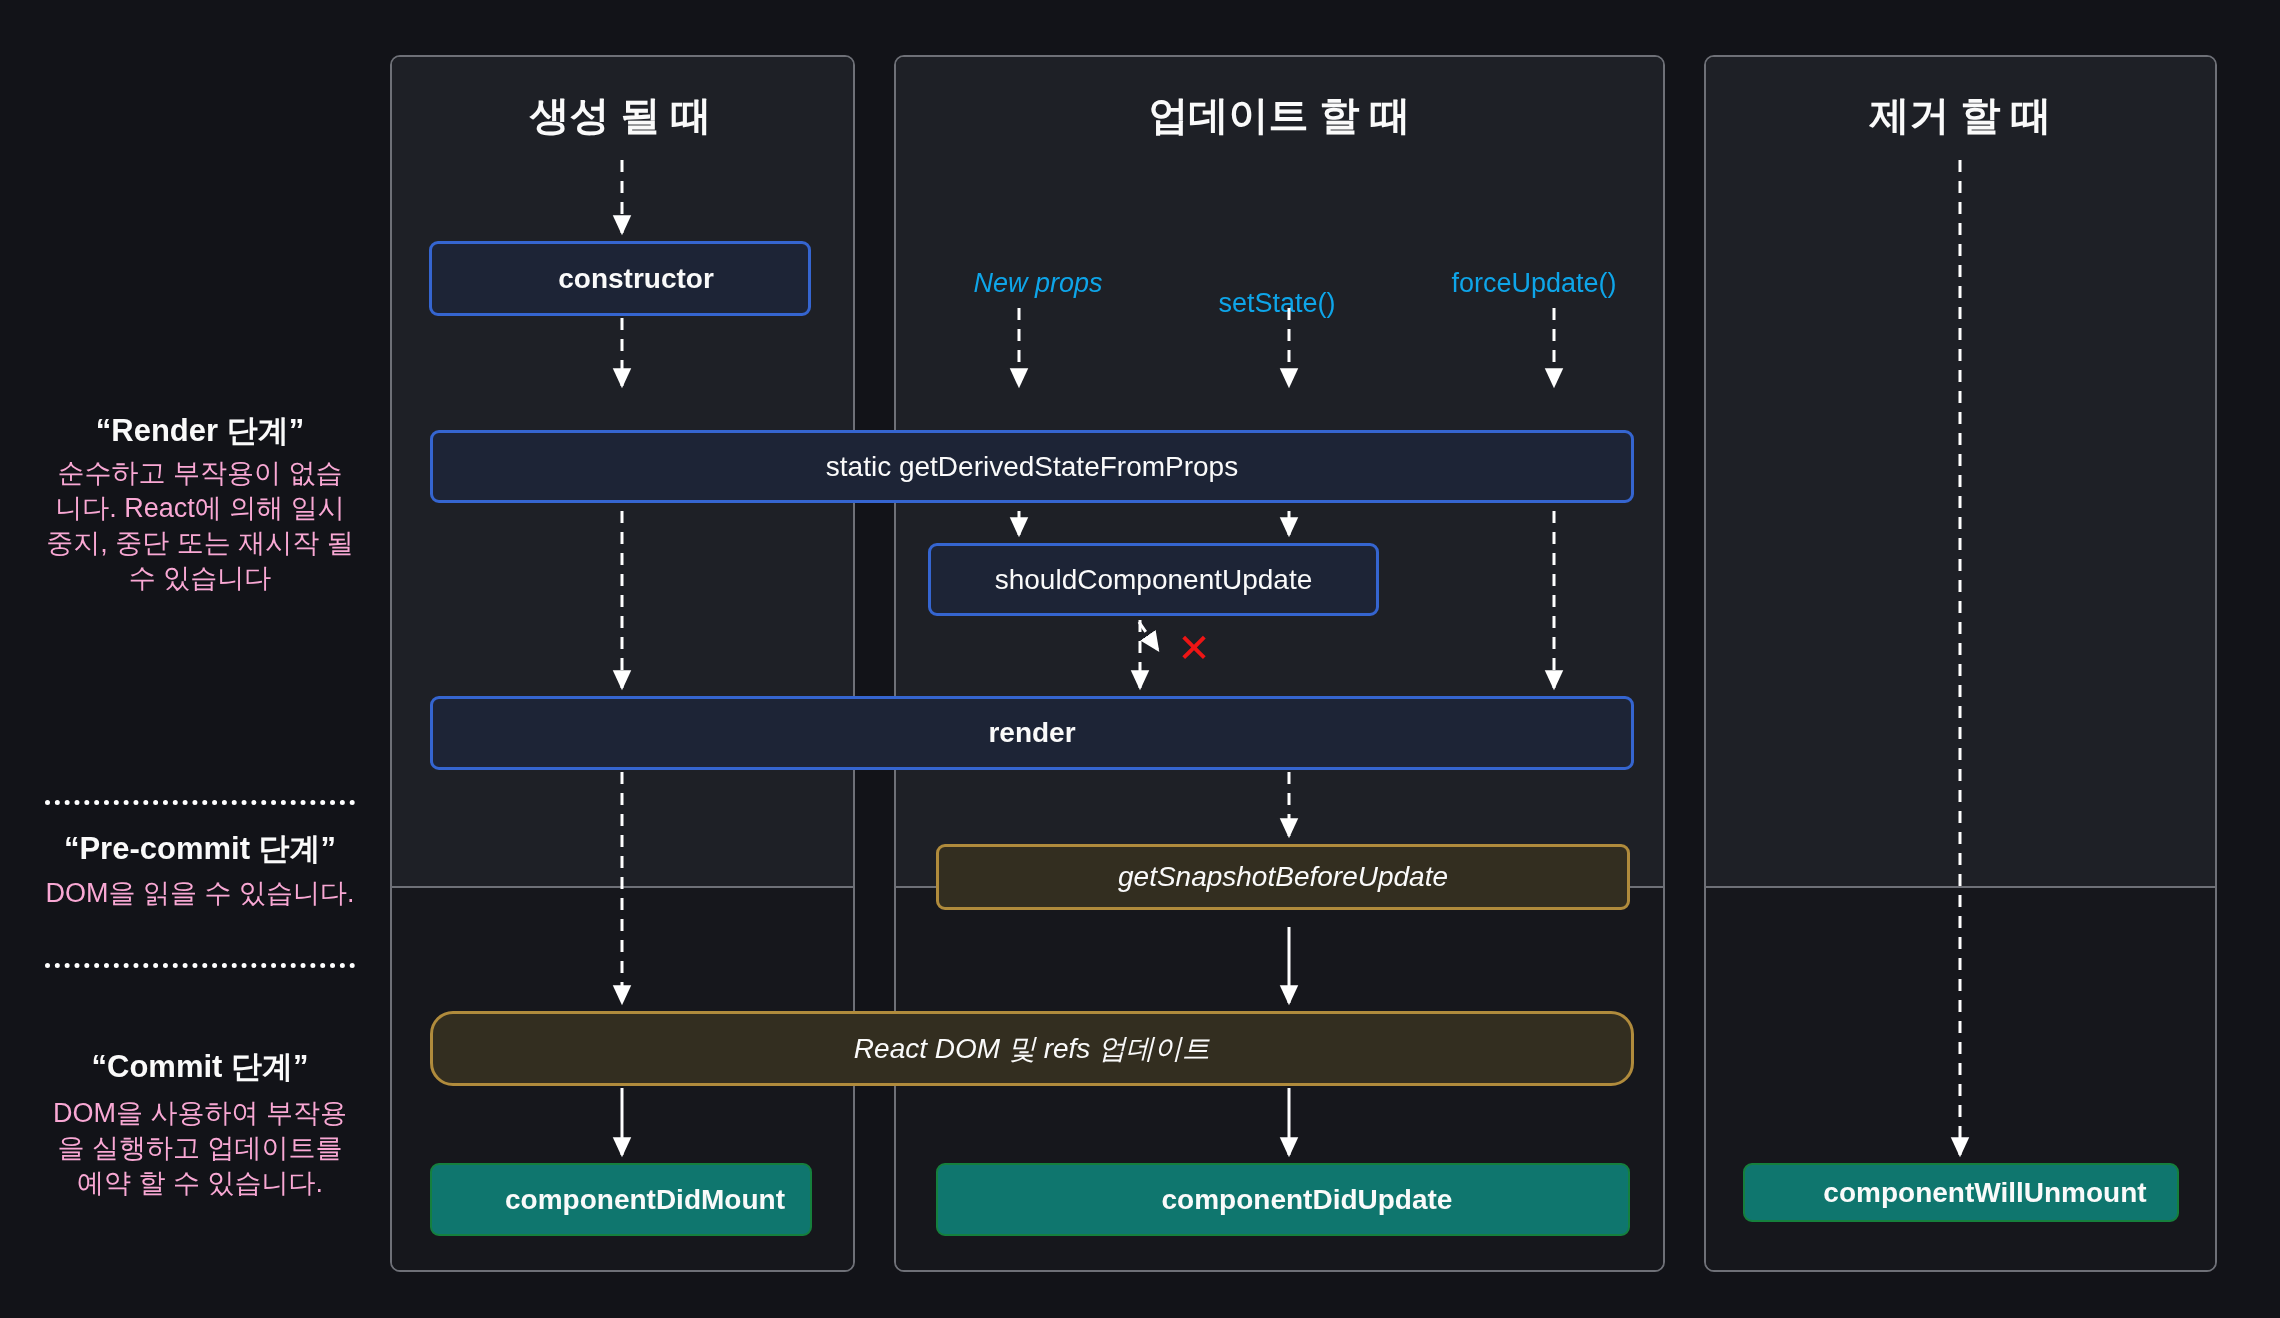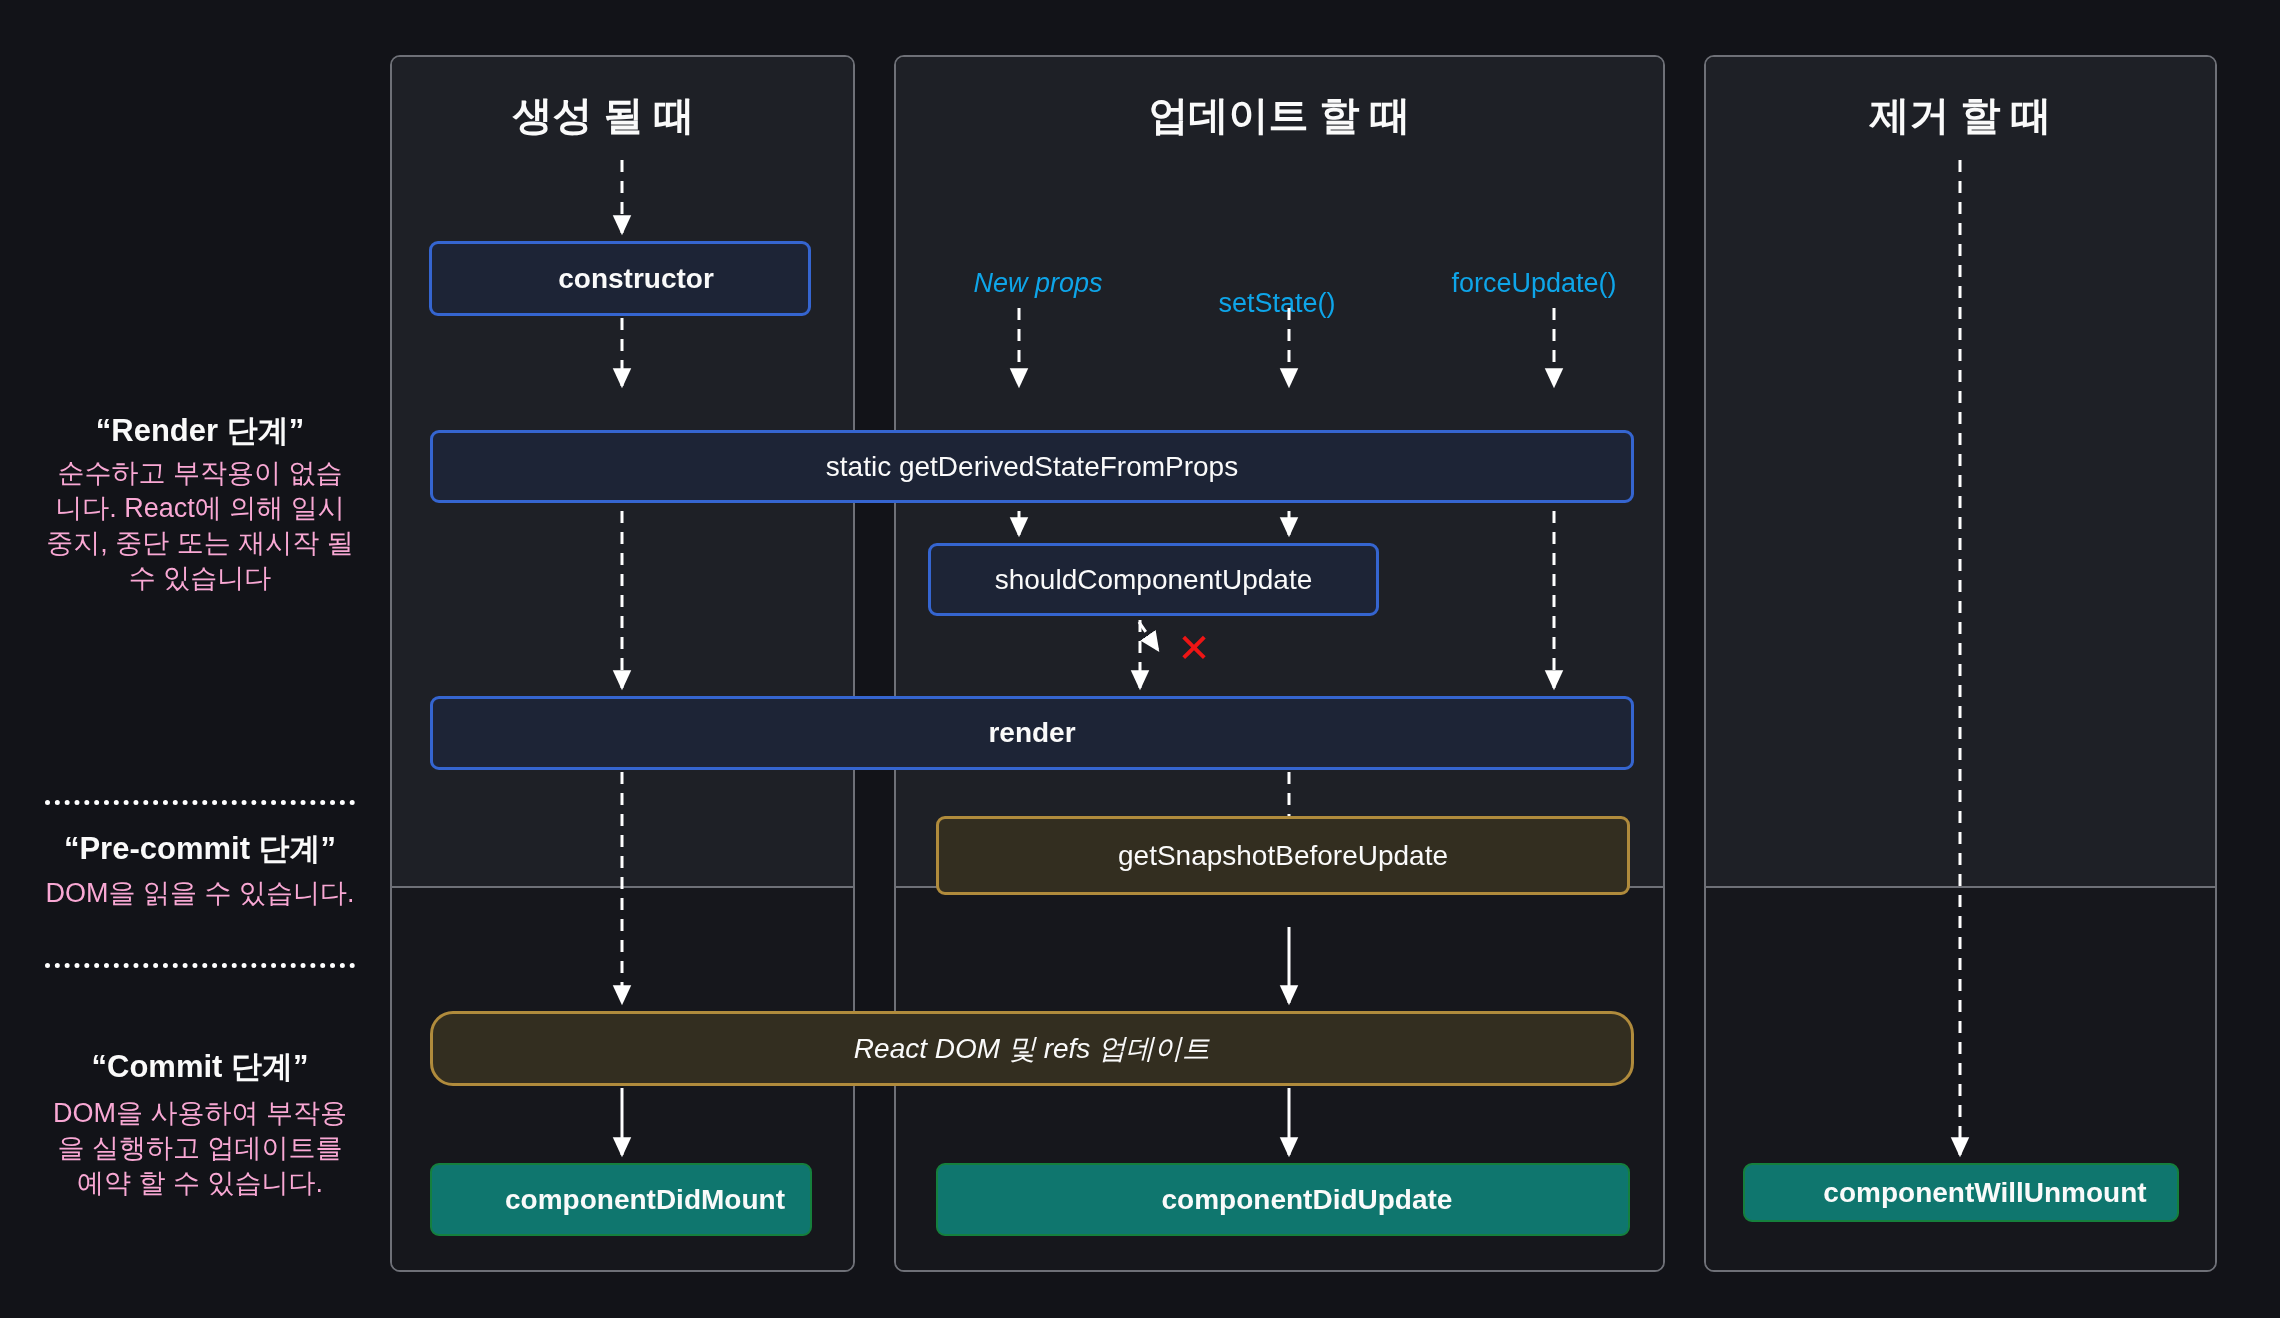--- a/index.html
+++ b/index.html
@@ -92,21 +92,21 @@
   </div>
   <div class="panel" style="left:894px;width:771px;">
     <div class="panel-top"></div>
     <div class="panel-bottom"></div>
   </div>
   <div class="panel" style="left:1704px;width:513px;">
     <div class="panel-top"></div>
     <div class="panel-bottom"></div>
   </div>
 
-  <div class="col-header" style="left:371px;width:465px;">생성 될 때</div>
+  <div class="col-header" style="left:388px;width:465px;">생성 될 때</div>
   <div class="col-header" style="left:894px;width:771px;">업데이트 할 때</div>
   <div class="col-header" style="left:1704px;width:513px;">제거 할 때</div>
 
   <div class="trigger italic" style="left:1038px;">New props</div>
   <div class="trigger" style="left:1277px;margin-top:20px;">setState()</div>
   <div class="trigger" style="left:1534px;">forceUpdate()</div>
 
   <svg class="flow" width="2280" height="1318" viewBox="0 0 2280 1318">
     <defs>
       <marker id="ah" viewBox="0 0 10 10" refX="8.5" refY="5" markerWidth="7" markerHeight="7" orient="auto">
@@ -141,21 +141,21 @@
   <div class="x-mark">✕</div>
 
   <div class="node blue bold" style="left:429px;top:241px;width:382px;height:75px;padding-left:32px;">constructor</div>
 
   <div class="node blue" style="left:430px;top:394px;width:1204px;height:73px;margin-top:36px;">static getDerivedStateFromProps</div>
 
   <div class="node blue" style="left:928px;top:543px;width:451px;height:73px;">shouldComponentUpdate</div>
 
   <div class="node blue bold" style="left:430px;top:696px;width:1204px;height:74px;">render</div>
 
-  <div class="node gold" style="left:936px;top:816px;width:694px;height:79px;">getSnapshotBeforeUpdate</div>
+  <div class="node gold" style="left:936px;top:844px;width:694px;height:66px;font-style:italic;">getSnapshotBeforeUpdate</div>
 
   <div class="node gold italic" style="left:430px;top:1011px;width:1204px;height:75px;border-radius:23px;">React DOM 및 refs 업데이트</div>
 
   <div class="node green bold" style="left:430px;top:1163px;width:382px;height:73px;">componentDidMount</div>
 
   <div class="node green bold" style="left:936px;top:1163px;width:694px;height:73px;">componentDidUpdate</div>
 
   <div class="node green bold" style="left:1743px;top:1163px;width:436px;height:59px;">componentWillUnmount</div>
 
 </div>

